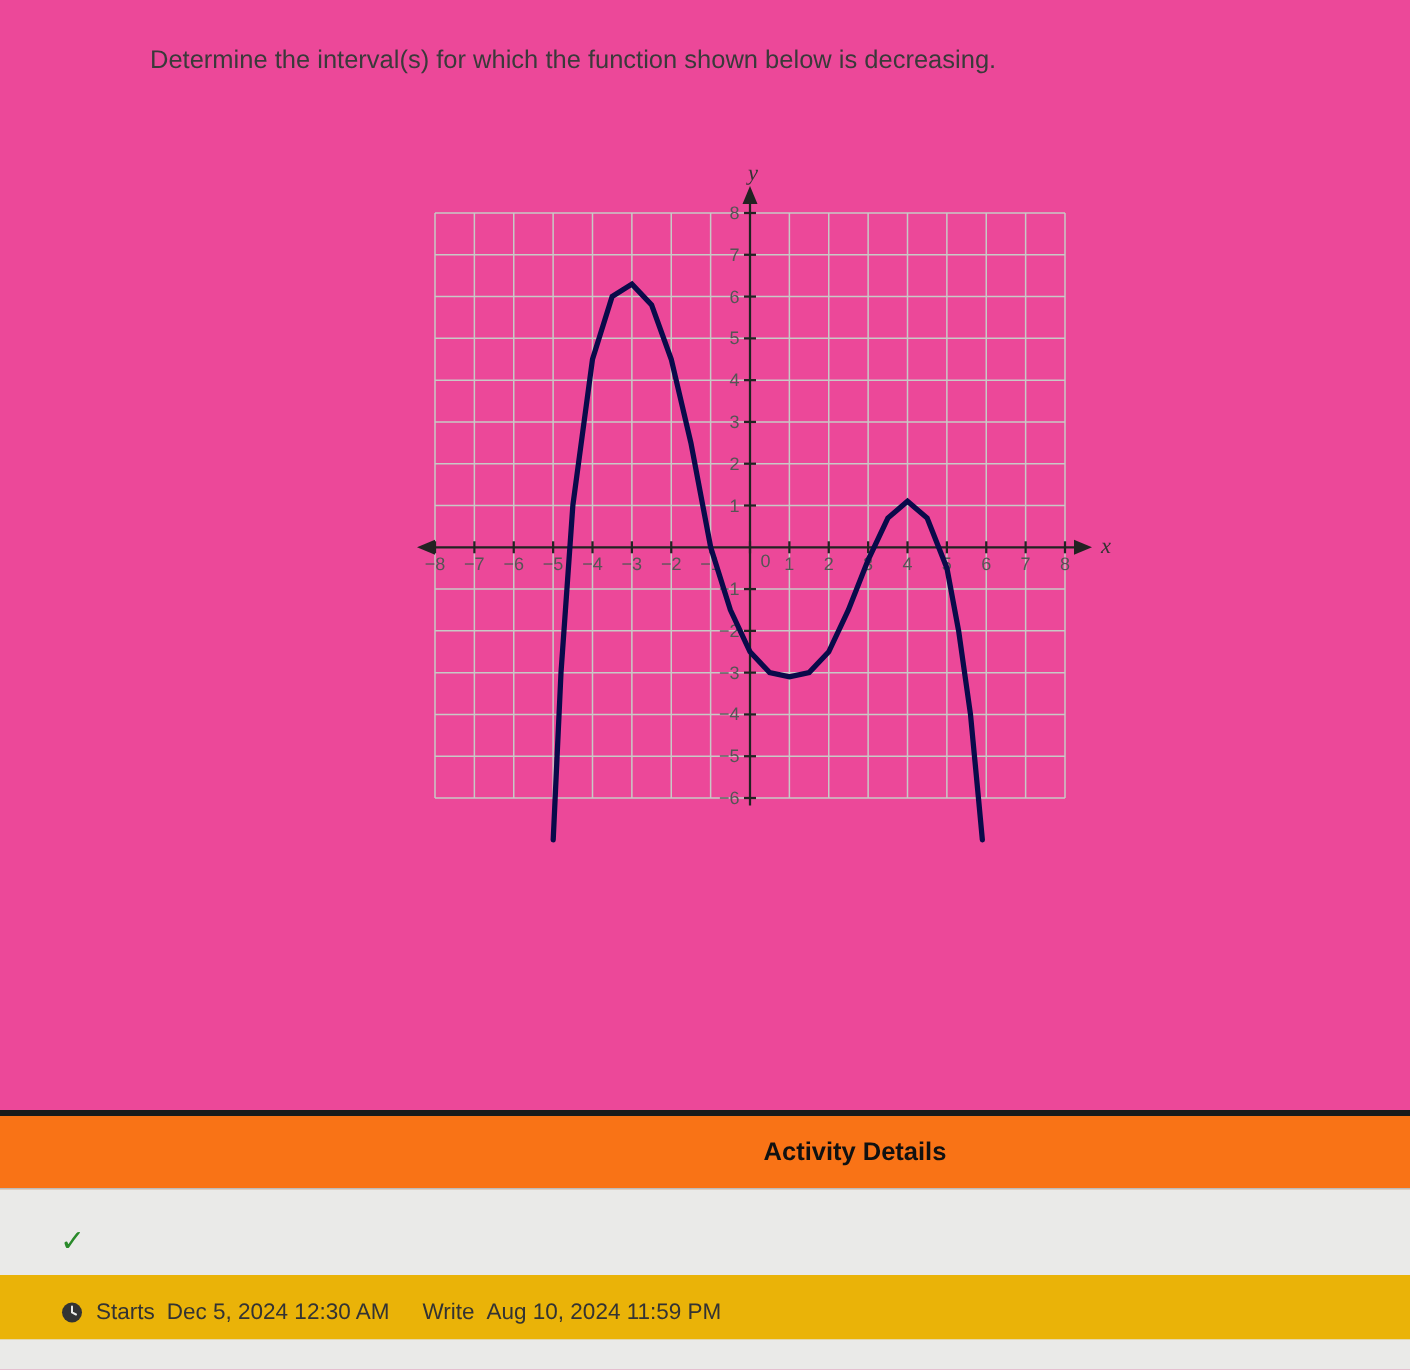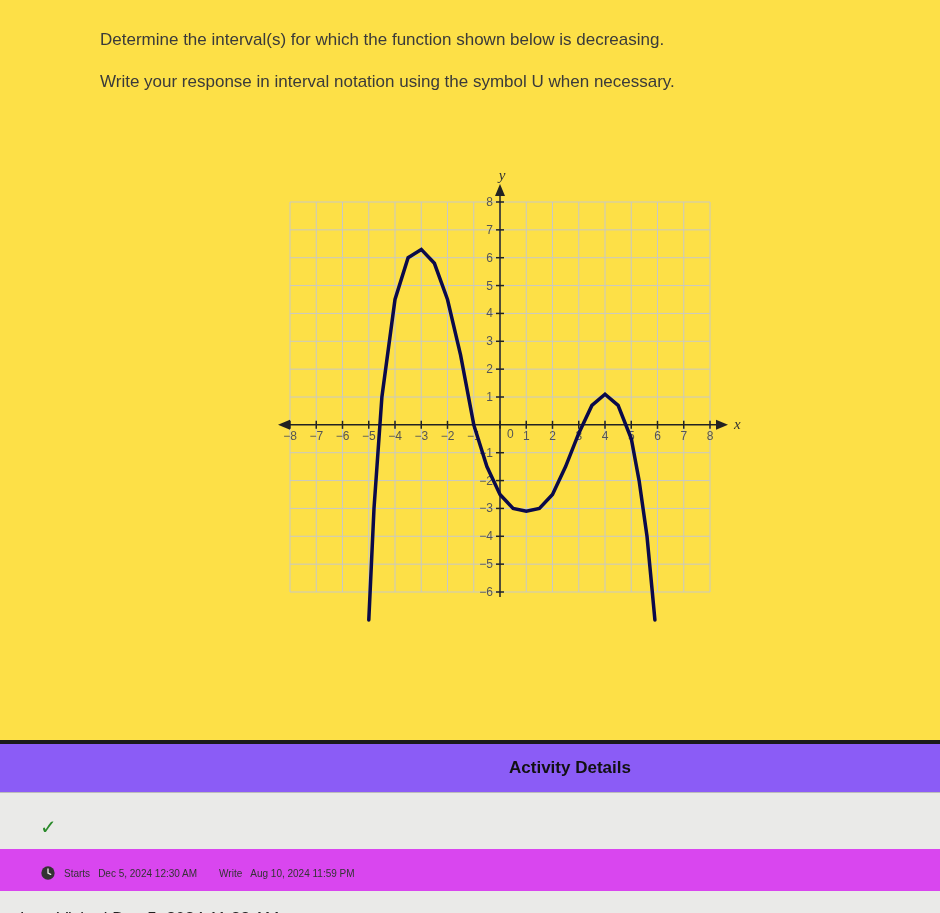--- a/index.html
+++ b/index.html
@@ -7,21 +7,21 @@
     width: 940px;
     height: 913px;
     font-family: Arial, Helvetica, sans-serif;
     background: #d8d8d6;
     color: #2b2b2b;
     overflow: hidden;
     position: relative;
   }
   .page-top {
     padding: 30px 40px 20px 100px;
-    background: #fde047;
+    background: #ec4899;
     min-height: 740px;
   }
   .question-line1 {
     font-size: 17px;
     color: #3a3a3a;
     margin-bottom: 22px;
   }
   .question-line2 {
     font-size: 17px;
     color: #3a3a3a;
@@ -56,21 +56,21 @@
     stroke-width: 3.5;
     fill: none;
     stroke-linecap: round;
   }
   .divider {
     height: 4px;
     background: #1a1a1a;
     width: 100%;
   }
   .details-bar {
-    background: #8b5cf6;
+    background: #f97316;
     padding: 14px 30px 14px 30px;
     border-bottom: 1px solid #bcbcbc;
   }
   .details-title {
     font-size: 17px;
     font-weight: bold;
     color: #111;
     text-align: center;
     padding-left: 200px;
   }
@@ -81,45 +81,44 @@
     align-items: center;
     gap: 12px;
     font-size: 17px;
     color: #222;
   }
   .check-icon {
     color: #2a8a2a;
     font-size: 20px;
   }
   .dates-row {
-    background: #d946ef;
+    background: #eab308;
     padding: 16px 30px 10px 40px;
     display: flex;
-    align-items: center;
+    align-items: flex-end;
     gap: 8px;
-    font-size: 10px;
+    font-size: 15px;
     color: #333;
   }
   .clock-icon {
     width: 16px;
     height: 16px;
   }
   .last-visited {
     background: #eaeae8;
     padding: 18px 30px 20px 20px;
     font-size: 17px;
     color: #222;
   }
 </style>
 </head>
 <body>
 
 <div class="page-top">
   <p class="question-line1">Determine the interval(s) for which the function shown below is decreasing.</p>
-  <p class="question-line2">Write your response in interval notation using the symbol U when necessary.</p>
 
   <div class="chart-wrap">
     <svg class="chart" id="chart-svg" width="500" height="460">
         <line x1="40" y1="40" x2="40" y2="430" class="grid-line"></line>
         <line x1="66.25" y1="40" x2="66.25" y2="430" class="grid-line"></line>
         <line x1="92.5" y1="40" x2="92.5" y2="430" class="grid-line"></line>
         <line x1="118.75" y1="40" x2="118.75" y2="430" class="grid-line"></line>
         <line x1="145" y1="40" x2="145" y2="430" class="grid-line"></line>
         <line x1="171.25" y1="40" x2="171.25" y2="430" class="grid-line"></line>
         <line x1="197.5" y1="40" x2="197.5" y2="430" class="grid-line"></line>

